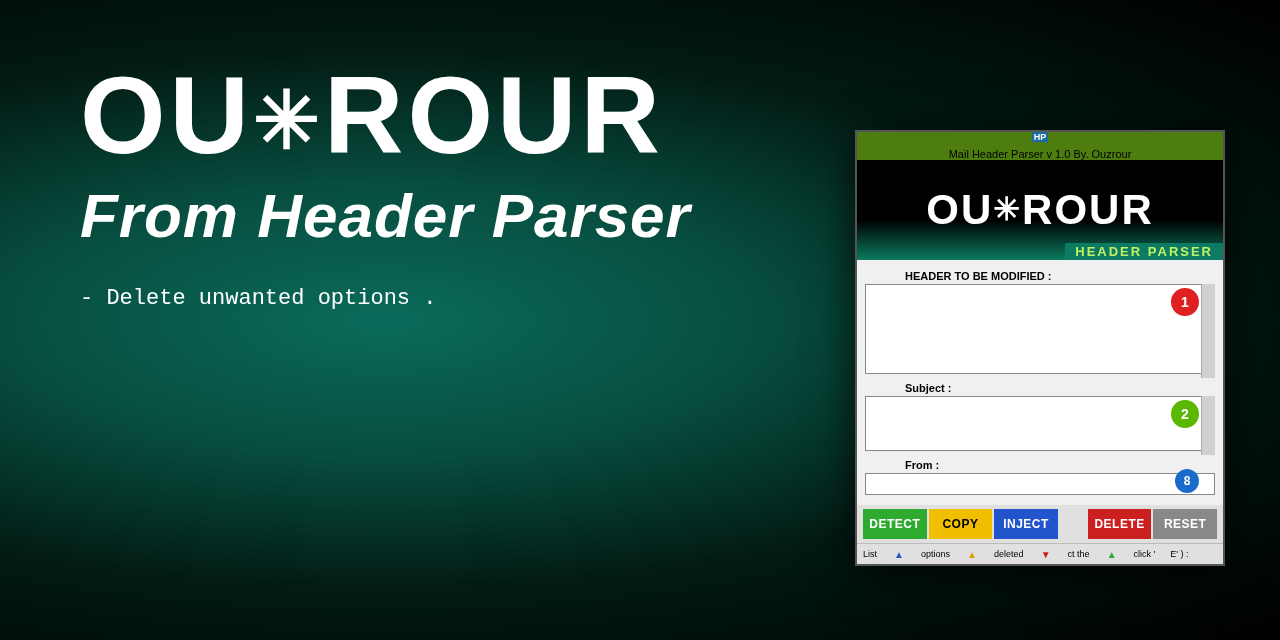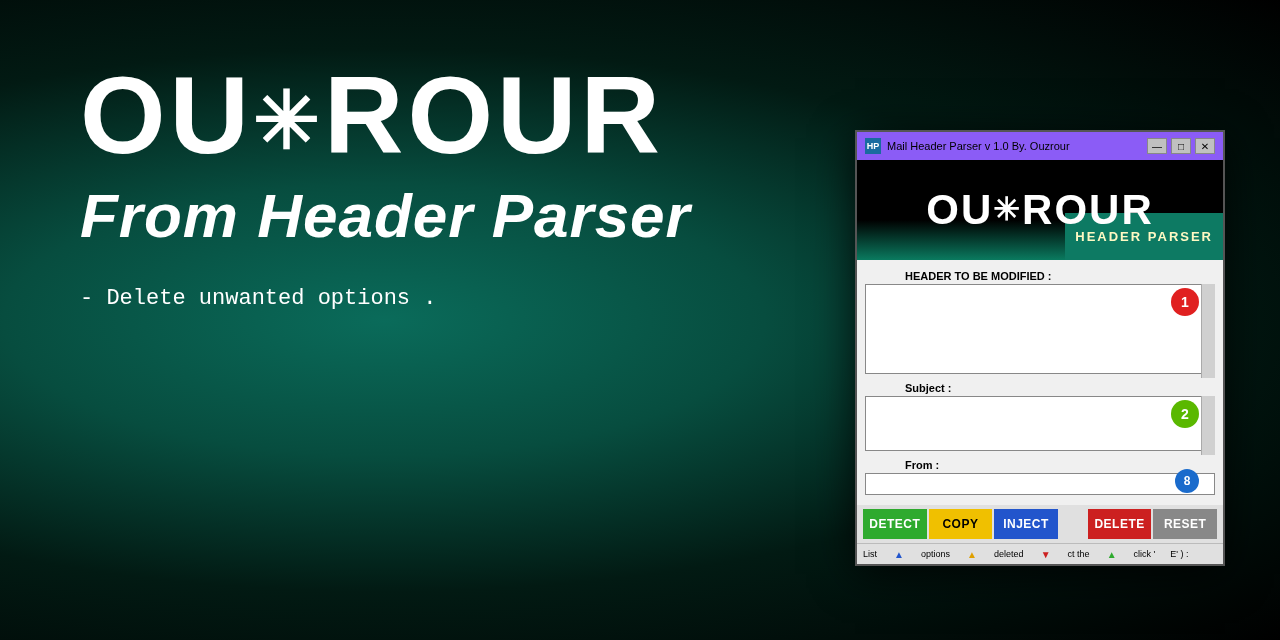--- a/index.html
+++ b/index.html
@@ -66,26 +66,27 @@
       position: absolute;
       right: 55px;
       top: 130px;
       width: 370px;
       background: #000;
       border: 2px solid #555;
       box-shadow: 0 8px 40px rgba(0,0,0,0.8);
     }
 
     .title-bar {
-      background: #8b5cf6;
+      background: #4d7c0f;
       height: 28px;
       display: flex;
       align-items: center;
       padding: 0 8px;
       gap: 6px;
+      flex-direction: column;
     }
 
     .title-bar-icon {
       width: 16px;
       height: 16px;
       background: #1a6ba0;
       display: flex;
       align-items: center;
       justify-content: center;
       font-size: 9px;
@@ -136,24 +137,24 @@
       letter-spacing: 2px;
       position: relative;
       z-index: 2;
     }
 
     .app-header-subtitle {
       position: absolute;
       bottom: 0;
       right: 0;
       background: #0d7a63;
-      color: #fef9c3;
+      color: #bef264;
       font-size: 13px;
       font-weight: bold;
-      padding: 16px 10px;
+      padding: 1px 10px;
       letter-spacing: 2px;
     }
 
     
     .form-area {
       background: #f0f0f0;
       padding: 6px 8px;
     }
 
     .field-label {

